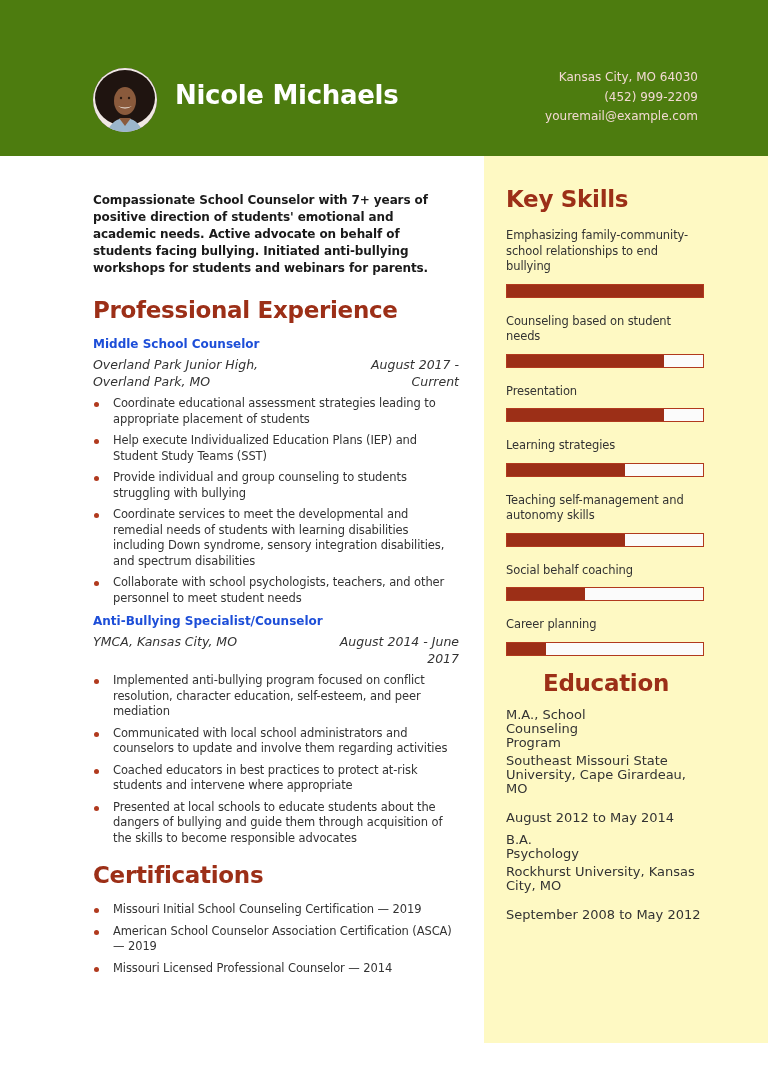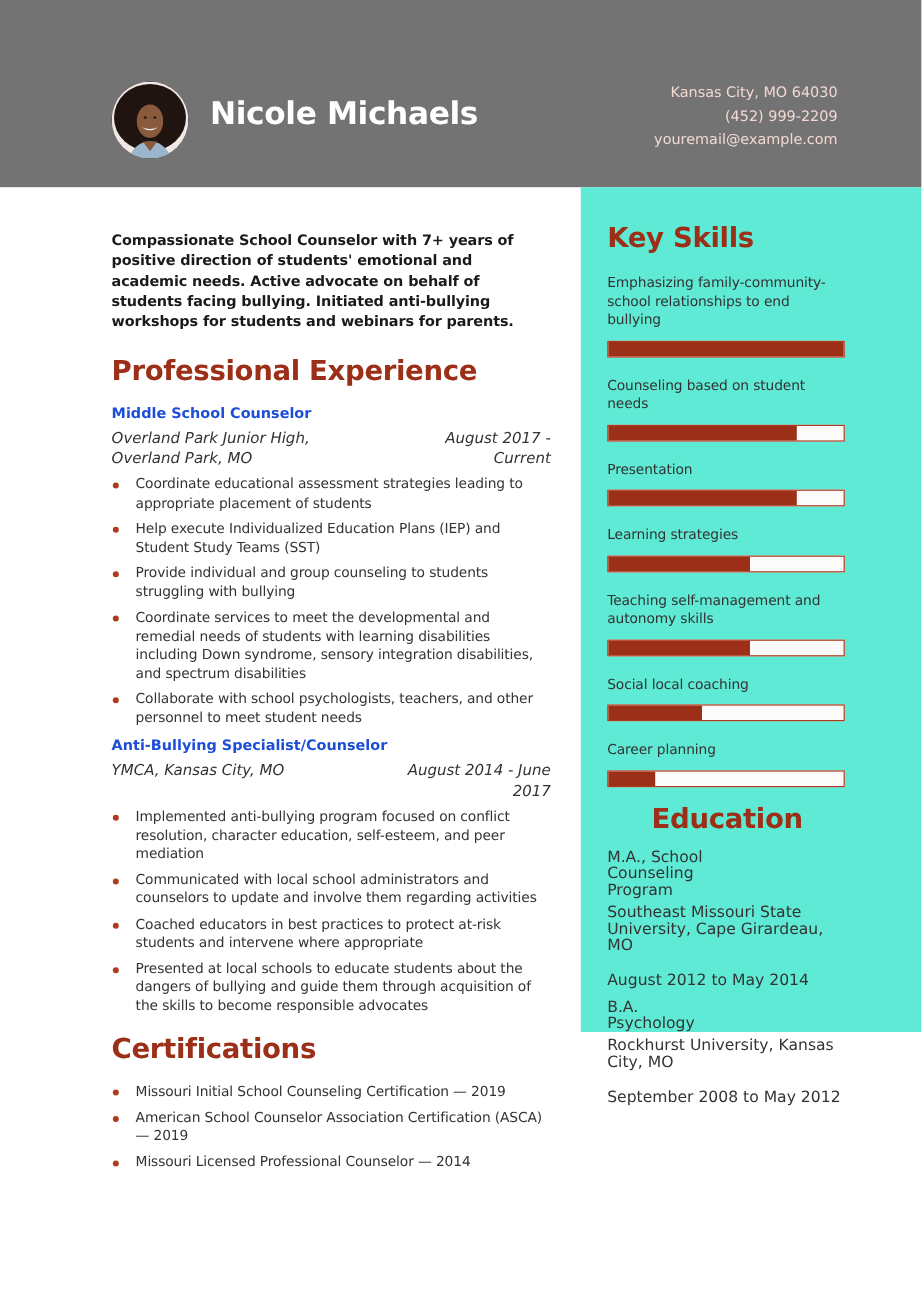--- a/index.html
+++ b/index.html
@@ -1,40 +1,40 @@
 <!DOCTYPE html>
 <html><head>
 <meta charset="utf-8">
 <style>
   * { box-sizing: border-box; margin: 0; padding: 0; }
   html, body { width: 768px; height: 1087px; background: #ffffff; overflow: hidden; }
   body { font-family: "DejaVu Sans", sans-serif; color: #222; position: relative; }
 
   .header {
     position: absolute; left: 0; top: 0; width: 768px; height: 156px;
-    background: #737373;
+    background: #4d7c0f;
   }
   .avatar {
     position: absolute; left: 93px; top: 68px; width: 64px; height: 64px;
     border-radius: 50%; overflow: hidden; background: #2a1a14;
   }
   .avatar svg { width: 64px; height: 64px; display: block; }
   .name {
     position: absolute; left: 175px; top: 80px;
     font-family: "DejaVu Sans", sans-serif; font-size: 26px; font-weight: bold;
     color: #ffffff; letter-spacing: -0.3px;
   }
   .contact {
     position: absolute; right: 70px; top: 68px; text-align: right;
     font-size: 12px; color: #f2d9d2; line-height: 19.5px;
   }
 
   .sidebar {
-    position: absolute; left: 484px; top: 156px; width: 284px; height: 704px;
-    background: #5eead4;
+    position: absolute; left: 484px; top: 156px; width: 284px; height: 887px;
+    background: #fef9c3;
   }
 
   .main { position: absolute; left: 93px; top: 192px; width: 366px; }
 
   .summary {
     font-size: 12px; font-weight: bold; line-height: 17px; color: #1a1a1a;
     letter-spacing: -0.1px;
   }
   .section-title {
     color: #9c2f17; font-weight: bold; font-size: 23px; letter-spacing: -0.3px;
@@ -120,21 +120,21 @@
             <div class="skill-fill" style="width: 60%;"></div>
           </div>
         </div>
         <div class="skill">
           <div class="skill-label">Teaching self-management and autonomy skills</div>
           <div class="skill-bar">
             <div class="skill-fill" style="width: 60%;"></div>
           </div>
         </div>
         <div class="skill">
-          <div class="skill-label">Social local coaching</div>
+          <div class="skill-label">Social behalf coaching</div>
           <div class="skill-bar">
             <div class="skill-fill" style="width: 40%;"></div>
           </div>
         </div>
         <div class="skill">
           <div class="skill-label">Career planning</div>
           <div class="skill-bar">
             <div class="skill-fill" style="width: 20%;"></div>
           </div>
         </div>

